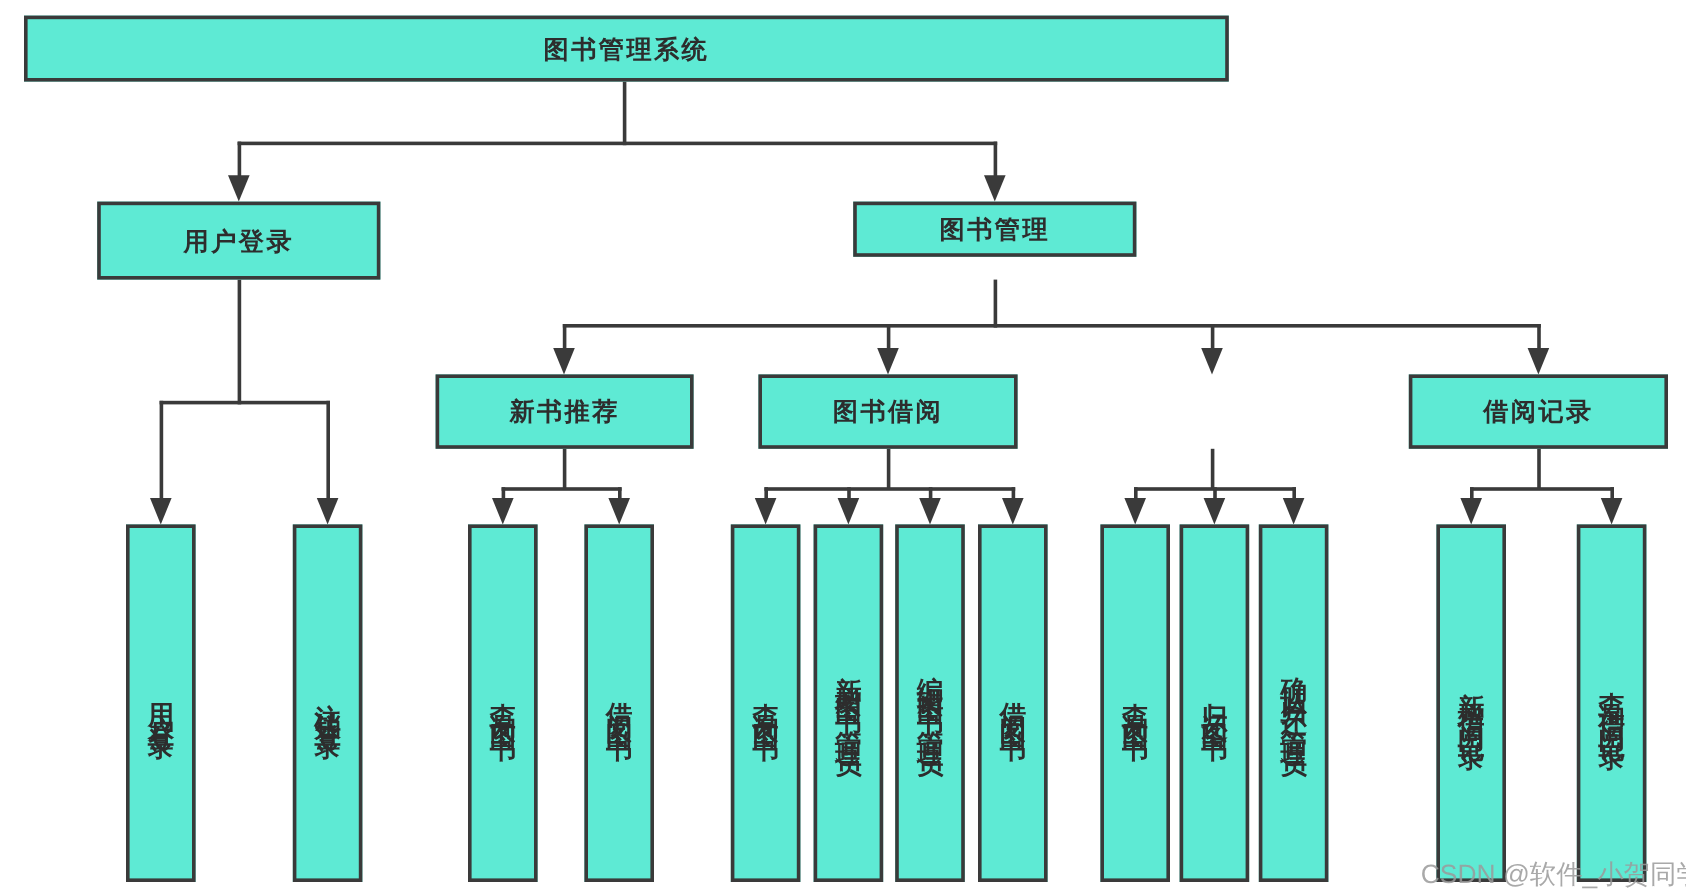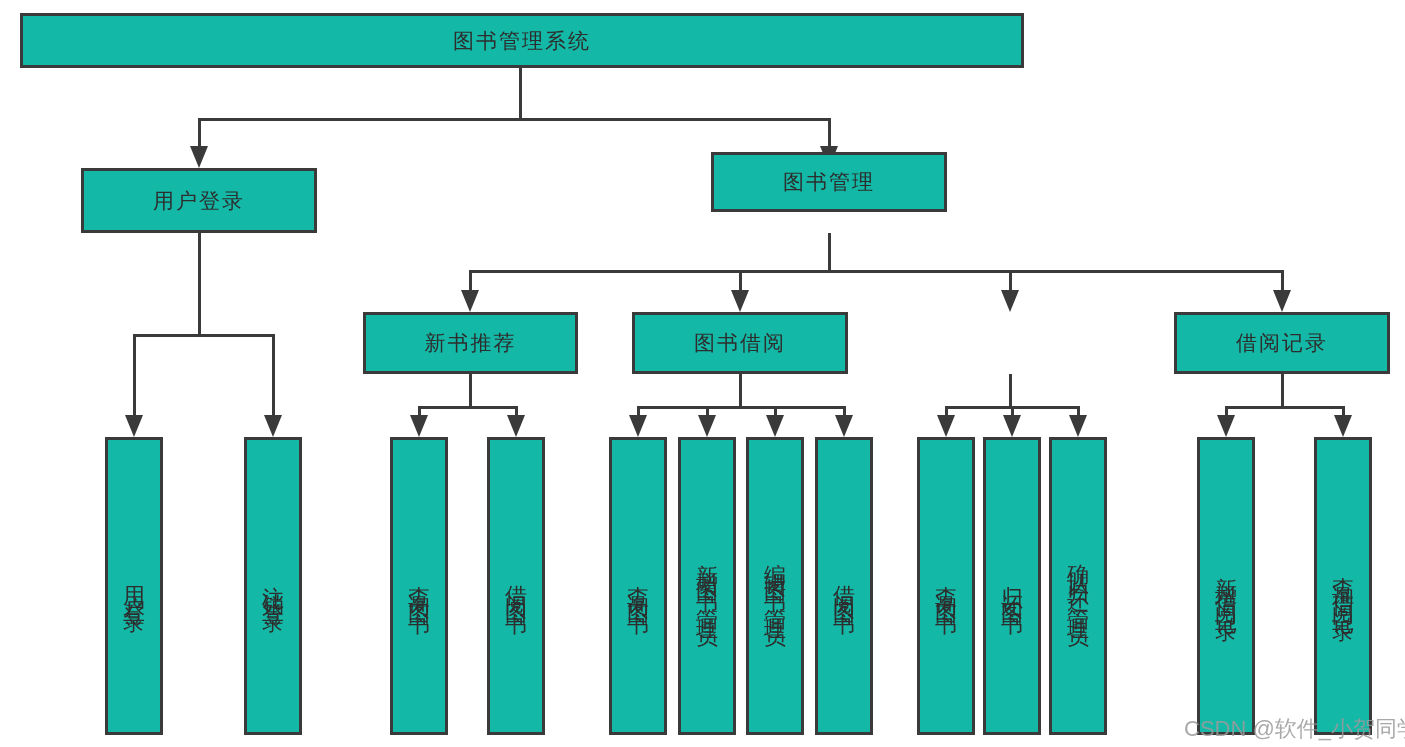--- a/index.html
+++ b/index.html
@@ -2,23 +2,24 @@
 <html><head>
 <meta charset="utf-8">
 <style>
   html,body { margin:0; padding:0; background:#ffffff; }
   .canvas {
     position:relative; width:1405px; height:747px; background:#ffffff;
     font-family:"Liberation Sans", sans-serif; overflow:hidden;
   }
   .node {
     position:absolute; box-sizing:border-box;
-    border:3px solid #3a3a3a; background:#14b8a6;
+    border:3px solid #3a3a3a; background:#5eead4;
     display:flex; align-items:center; justify-content:center;
     color:#2d2d2d;
+    font-weight:bold;
   }
   .node.hbox { font-size:21px; letter-spacing:2px; }
   .label-v {
     writing-mode:vertical-rl; text-orientation:mixed;
     font-size:22px; letter-spacing:9px; line-height:1.1; color:#2d2d2d;
   }
   .vl { position:absolute; width:3px; background:#3a3a3a; }
   .hl { position:absolute; height:3px; background:#3a3a3a; }
   .ar {
     position:absolute; width:0; height:0;
@@ -94,21 +95,21 @@
   <div class="ar" style="left:1217px;top:415px"></div>
   <div class="ar" style="left:1334px;top:415px"></div>
 
   <div class="node hbox" style="left:20px;top:13px;width:1004px;height:55px">
     <span>图书管理系统</span>
   </div>
 
   <div class="node hbox" style="left:81px;top:168px;width:236px;height:65px">
     <span>用户登录</span>
   </div>
-  <div class="node hbox" style="left:711px;top:152px;width:236px;height:60px">
+  <div class="node hbox" style="left:711px;top:168px;width:236px;height:46px">
     <span>图书管理</span>
   </div>
 
   <div class="node hbox" style="left:632px;top:312px;width:216px;height:62px">
     <span>图书借阅</span>
   </div>
   <div class="node hbox" style="left:363px;top:312px;width:215px;height:62px">
     <span>新书推荐</span>
   </div>
   <div class="node hbox" style="left:1174px;top:312px;width:216px;height:62px">

